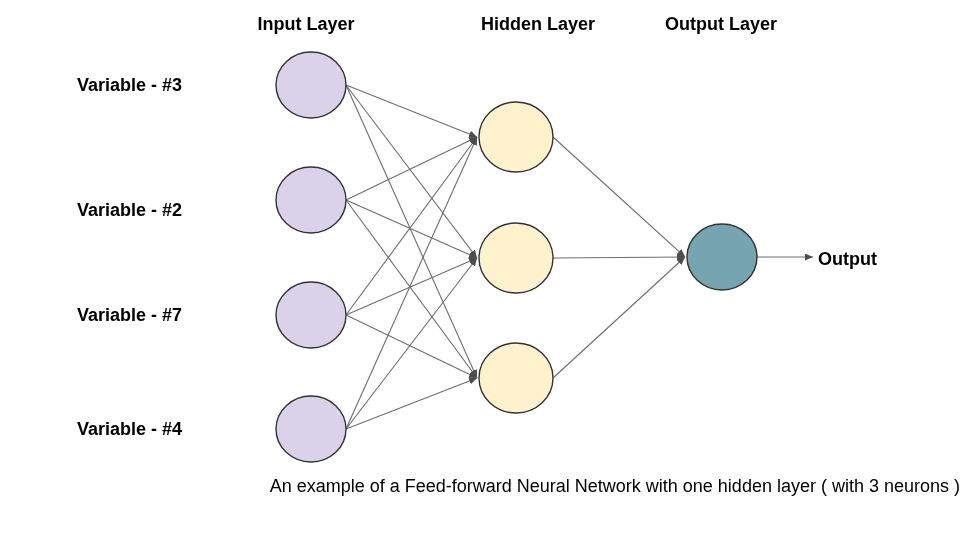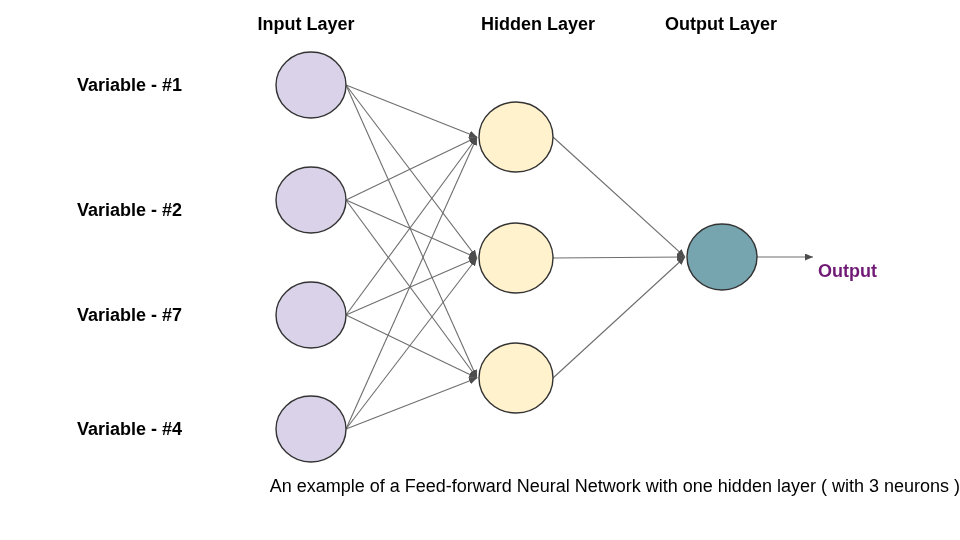--- a/index.html
+++ b/index.html
@@ -37,26 +37,26 @@
     height: 22px;
     line-height: 22px;
     font-size: 18px;
     font-weight: bold;
     color: #000000;
     white-space: nowrap;
   }
   .output-label {
     position: absolute;
     left: 818px;
-    top: 260px;
+    top: 248px;
     height: 22px;
     line-height: 22px;
     font-size: 18px;
     font-weight: bold;
-    color: #701a75;
+    color: #000000;
     white-space: nowrap;
   }
   .caption {
     position: absolute;
     left: 0;
     top: 476px;
     width: 100%;
     text-align: right;
     font-size: 18px;
     font-weight: normal;
@@ -101,21 +101,21 @@
         <ellipse cx="516" cy="258" rx="37" ry="35" fill="#fff2cc" stroke="#333333" stroke-width="1.4"></ellipse>
         <ellipse cx="516" cy="378" rx="37" ry="35" fill="#fff2cc" stroke="#333333" stroke-width="1.4"></ellipse>
         <ellipse cx="722" cy="257" rx="35" ry="33" fill="#76a5af" stroke="#333333" stroke-width="1.4"></ellipse>
       </g>
   </svg>
 
   <div class="layer-header" style="left:306px">Input Layer</div>
   <div class="layer-header" style="left:538px">Hidden Layer</div>
   <div class="layer-header" style="left:721px">Output Layer</div>
 
-  <div class="var-label" style="top:74px">Variable - #1</div>
+  <div class="var-label" style="top:74px">Variable - #3</div>
   <div class="var-label" style="top:199px">Variable - #2</div>
   <div class="var-label" style="top:304px">Variable - #7</div>
   <div class="var-label" style="top:418px">Variable - #4</div>
 
   <div class="output-label">Output</div>
 
   <div class="caption">An example of a Feed-forward Neural Network with one hidden layer ( with 3 neurons )</div>
 
 </div>
 

